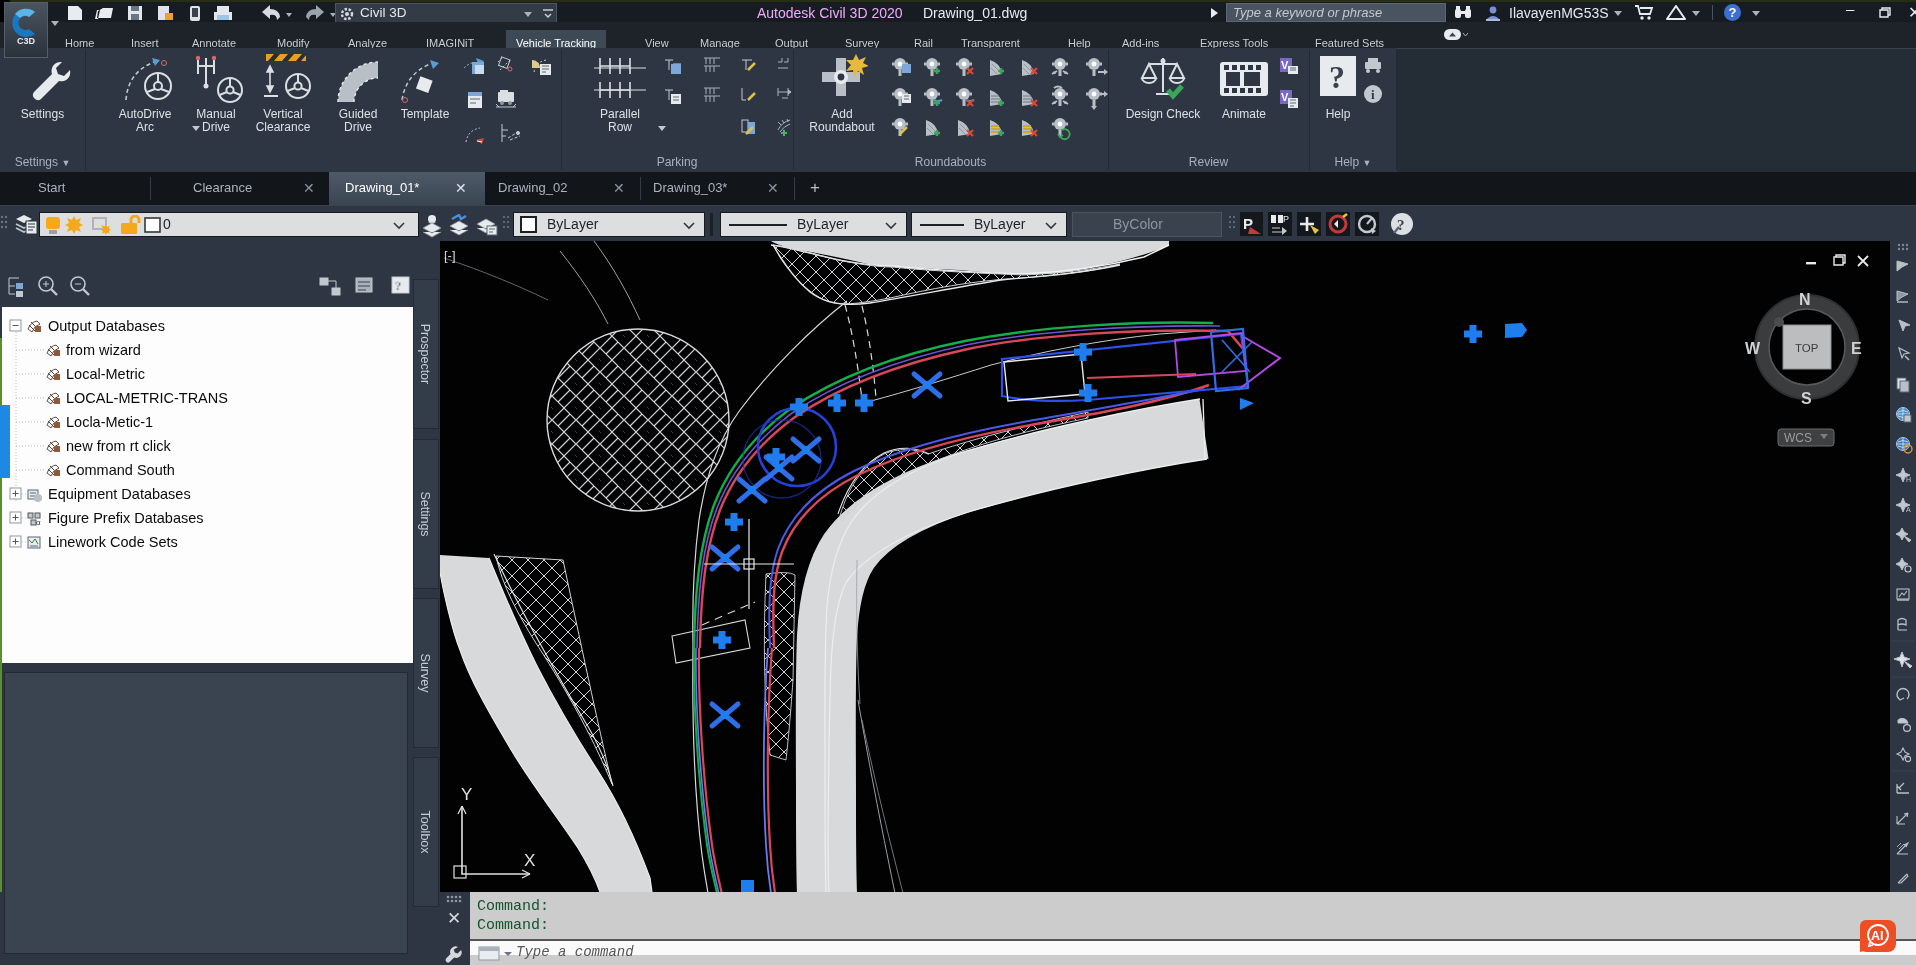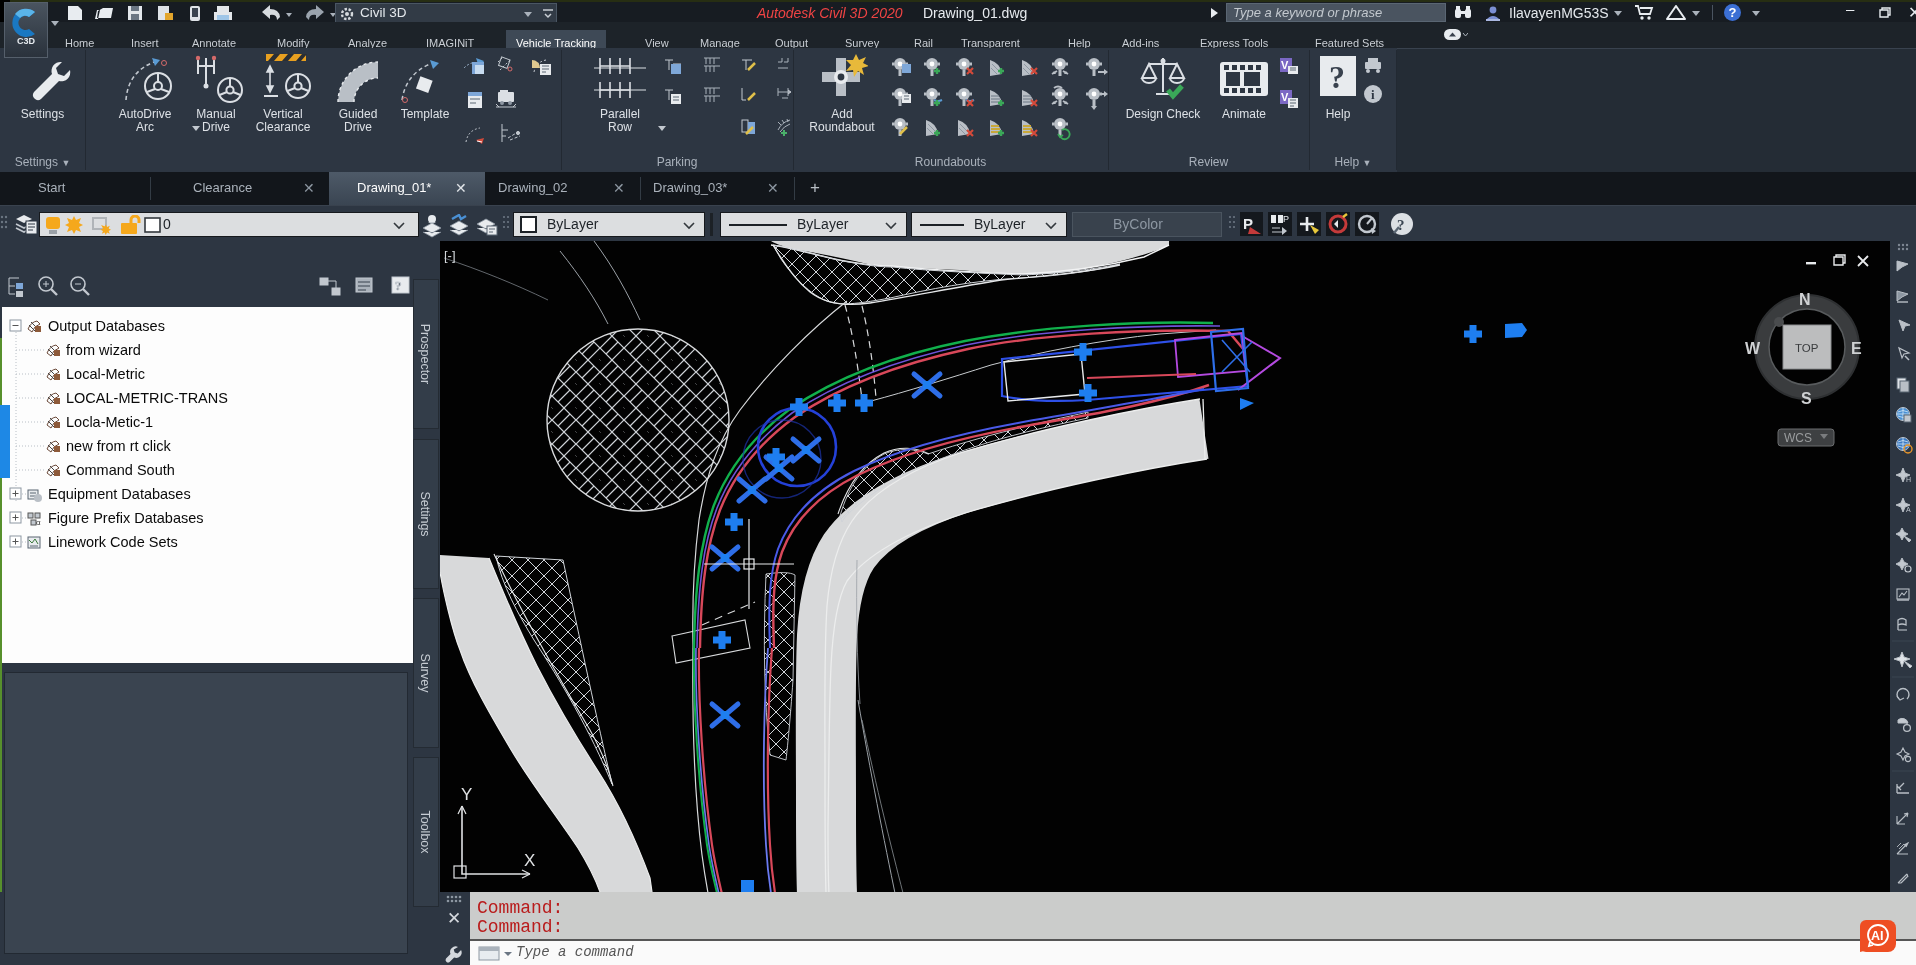--- a/index.html
+++ b/index.html
@@ -24,22 +24,22 @@
 #tsbar{position:absolute;left:0;top:28px;width:437px;height:36px;background:#2d3642;}
 #tswhite{position:absolute;left:2px;top:66px;width:411px;height:356px;background:#fdfdfd;}
 .ti{position:absolute;font-size:14.5px;color:#0a0a0a;white-space:nowrap;}
 #tslower{position:absolute;left:4px;top:431px;width:404px;height:282px;background:#3a4450;border:1px solid #222932;}
 .vtab{position:absolute;left:413px;width:26px;height:150px;background:#333d49;border:1px solid #242b33;}
 .vtab span{position:absolute;left:4px;top:50%;transform:translateY(-50%);writing-mode:vertical-rl;font-size:12.5px;color:#c6ccd3;}
 #canvas-wrap{position:absolute;left:440px;top:241px;width:1450px;height:651px;background:#020202;}
 #rightbar{position:absolute;left:1890px;top:241px;width:26px;height:724px;background:#2d3642;}
 #cmdbar{position:absolute;left:440px;top:892px;width:1476px;height:73px;background:#cbcccb;}
 #cmdgrip{position:absolute;left:0px;top:0px;width:30px;height:73px;background:#2d3642;}
-.cmdtext{position:absolute;left:37px;font-family:"Liberation Mono",monospace;font-size:18px;color:#b91c1c;}
-#cmdinput{position:absolute;left:30px;top:47px;width:1446px;height:26px;background:#fafafa;border-top:2px solid #555;}
+.cmdtext{position:absolute;left:37px;font-family:"Liberation Mono",monospace;font-size:15px;color:#14532d;}
+#cmdinput{position:absolute;left:30px;top:47px;width:1446px;height:16px;background:#fafafa;border-top:2px solid #555;}
 #greenline{position:absolute;left:0;top:338px;width:2px;height:554px;background:#57902c;}
 #bluestrip{position:absolute;left:0;top:405px;width:10px;height:73px;background:#1e88e5;}
 .winbtn{color:#e8ecf0;font-size:15px;}
 </style>
 </head>
 <body>
 
 <div id="titlebar">
  <svg class="abs" style="left:56px;top:1px" width="280" height="20" viewBox="0 0 280 20">
   <g fill="#dfe3e8">
@@ -69,21 +69,21 @@
   <svg class="abs" style="left:3px;top:2px" width="16" height="16" viewBox="0 0 16 16">
         <circle cx="8" cy="8" r="5" fill="none" stroke="#d6dade" stroke-width="2.4" stroke-dasharray="2.4 1.7"></circle>
         <circle cx="8" cy="8" r="2" fill="#d6dade"></circle>
       </svg>
   <span class="abs" style="left:24px;top:1px;font-size:13.5px;color:#e4e8ec;">Civil 3D</span>
   <div class="chev" style="right:24px;top:8px"></div>
   <svg class="abs" style="right:2px;top:4px" width="12" height="12" viewBox="0 0 12 12">
         <path d="M1,2 h10 M3,6 l3,3 l3,-3" stroke="#c9ced4" stroke-width="1.5" fill="none"></path>
       </svg>
  </div>
- <span class="abs" style="left:747px;top:3px;font-size:14px;color:#ef4444;font-style:italic;">Autodesk Civil 3D 2020</span>
+ <span class="abs" style="left:747px;top:3px;font-size:14px;color:#f0abfc;">Autodesk Civil 3D 2020</span>
  <span class="abs" style="left:913px;top:3px;font-size:14px;color:#e8ecf0;">Drawing_01.dwg</span>
  <svg class="abs" style="left:1200px;top:5px" width="10" height="12" viewBox="0 0 10 12">
       <path d="M1,1 l7,5 l-7,5 z" fill="#e8ecf0"></path>
     </svg>
  <div class="abs" style="left:1216px;top:1px;width:220px;height:19px;background:#4a5460;border:1px solid #5a6673;">
   <span class="abs" style="left:6px;top:1px;font-style:italic;font-size:13px;color:#c3c9cf;">Type a keyword or phrase</span>
  </div>
  <svg class="abs" style="left:1444px;top:3px" width="20" height="16" viewBox="0 0 20 16">
   <g fill="#e8ecf0">
         <rect x="1" y="4" width="6" height="9" rx="2"></rect>
@@ -486,21 +486,21 @@
       <text x="9" y="43" font-size="13" font-weight="bold" fill="#2d3642" font-family="Liberation Serif">i</text>
  </svg>
 </div>
 
 <div id="filetabs">
  <span class="ftab" style="left:38px">Start</span>
  <div class="abs" style="left:150px;top:5px;width:1px;height:23px;background:#333c45"></div>
  <span class="ftab" style="left:193px">Clearance</span>
  <span class="ftab" style="left:303px;color:#8d97a2;font-size:14px">✕</span>
  <div class="abs" style="left:329px;top:0;width:156px;height:33px;background:linear-gradient(#4e5a68,#3a4552);"></div>
- <span class="ftab" style="left:357px;color:#fff;">Drawing_01*</span>
+ <span class="ftab" style="left:345px;color:#fff;">Drawing_01*</span>
  <span class="ftab" style="left:455px;color:#e0e4e8;font-size:14px">✕</span>
  <span class="ftab" style="left:498px">Drawing_02</span>
  <span class="ftab" style="left:613px;color:#8d97a2;font-size:14px">✕</span>
  <div class="abs" style="left:640px;top:5px;width:1px;height:23px;background:#333c45"></div>
  <span class="ftab" style="left:653px">Drawing_03*</span>
  <span class="ftab" style="left:767px;color:#8d97a2;font-size:14px">✕</span>
  <div class="abs" style="left:794px;top:5px;width:1px;height:23px;background:#333c45"></div>
  <span class="ftab" style="left:810px;color:#b9bfc6;font-size:17px">+</span>
 </div>
 

